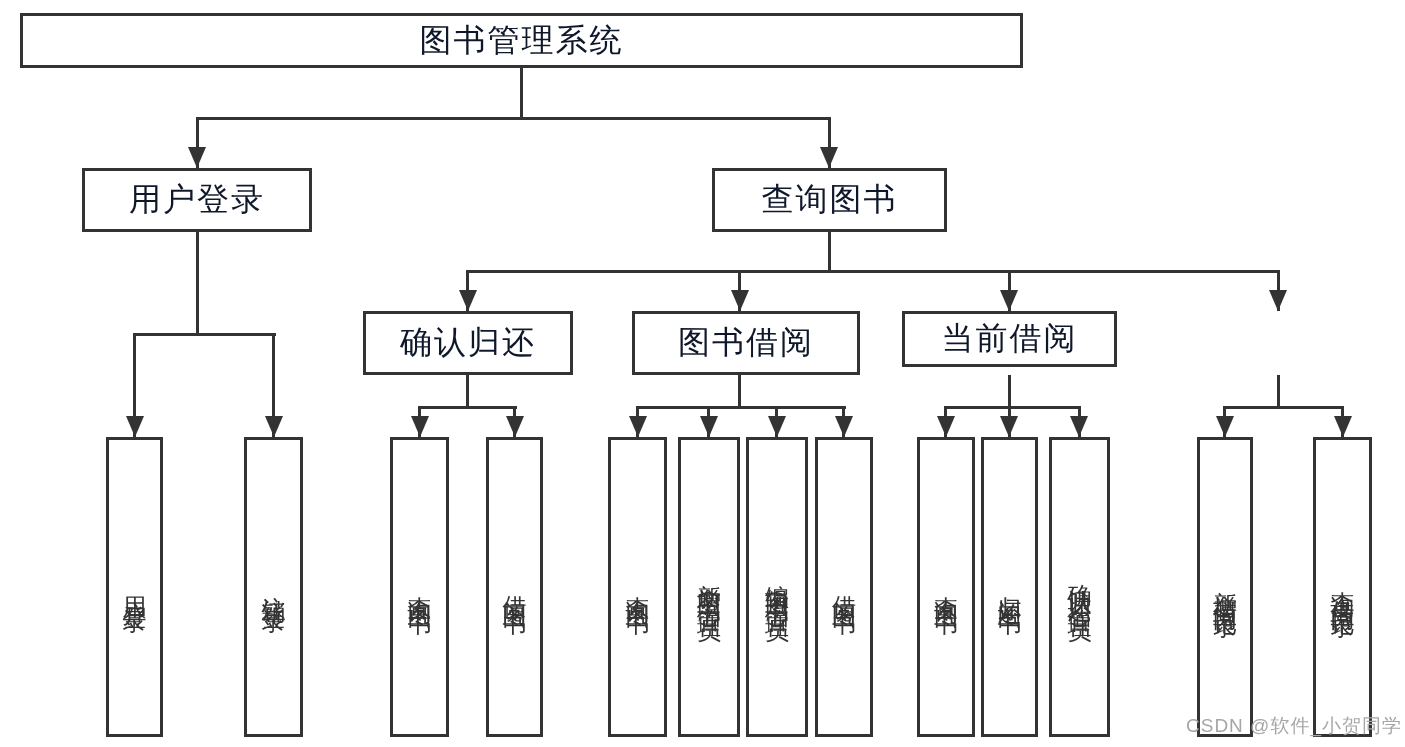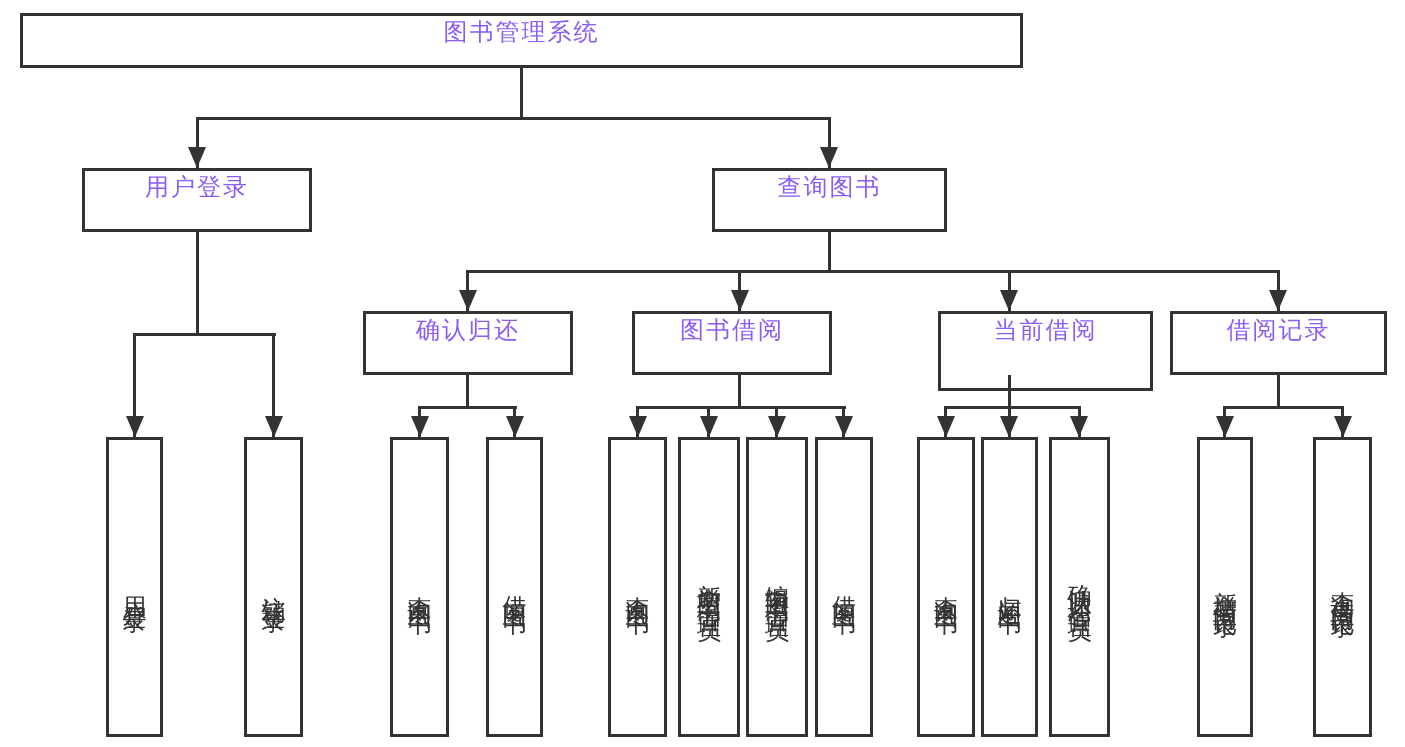--- a/index.html
+++ b/index.html
@@ -5,22 +5,22 @@
   html,body{margin:0;padding:0;}
   body{
     width:1405px;height:747px;background:#ffffff;
     font-family:"Liberation Sans","DejaVu Sans",sans-serif;
     color:#333333;
   }
   .stage{position:relative;width:1405px;height:747px;overflow:hidden;background:#ffffff;}
   .node{
     position:absolute;box-sizing:border-box;
     border:3px solid #333333;background:#ffffff;
-    display:flex;justify-content:center;
-    font-size:24px;letter-spacing:2px;color:#8b5cf6;
+    display:flex;align-items:center;justify-content:center;
+    font-size:32px;letter-spacing:2px;color:#0f172a;
   }
   .vnode{
     position:absolute;box-sizing:border-box;
     border:3px solid #333333;background:#ffffff;
     display:flex;align-items:center;justify-content:center;
   }
   .vnode span{
     writing-mode:vertical-rl;text-orientation:upright;
     font-size:24px;letter-spacing:5px;line-height:1;color:#333333;
   }
@@ -49,31 +49,28 @@
   </div>
 
   <div class="node" style="left:712px;top:168px;width:235px;height:64px;">
     <span>查询图书</span>
   </div>
 
   <div class="node" style="left:363px;top:311px;width:210px;height:64px;">
     <span>确认归还</span>
   </div>
 
-  <div class="node" style="left:632px;top:311px;width:200px;height:64px;">
+  <div class="node" style="left:632px;top:311px;width:228px;height:64px;">
     <span>图书借阅</span>
   </div>
 
-  <div class="node" style="left:938px;top:311px;width:215px;height:80px;">
+  <div class="node" style="left:902px;top:311px;width:215px;height:56px;">
     <span>当前借阅</span>
   </div>
 
-  <div class="node" style="left:1170px;top:311px;width:217px;height:64px;">
-    <span>借阅记录</span>
-  </div>
 
   <div class="vnode" style="left:106px;top:437px;width:57px;height:300px;">
     <span>用户登录</span>
   </div>
   <div class="vnode" style="left:244px;top:437px;width:59px;height:300px;">
     <span>注销登录</span>
   </div>
 
   <div class="vnode" style="left:390px;top:437px;width:59px;height:300px;">
     <span>查询图书</span>
@@ -164,14 +161,15 @@
   <div class="ln" style="left:1078px;top:406px;width:3px;height:31px;"></div>
   <div class="arrow" style="left:1070px;top:416px;"></div>
 
   <div class="ln" style="left:1277px;top:375px;width:3px;height:33px;"></div>
   <div class="ln" style="left:1223px;top:406px;width:121px;height:3px;"></div>
   <div class="ln" style="left:1223px;top:406px;width:3px;height:31px;"></div>
   <div class="arrow" style="left:1216px;top:416px;"></div>
   <div class="ln" style="left:1341px;top:406px;width:3px;height:31px;"></div>
   <div class="arrow" style="left:1334px;top:416px;"></div>
 
+  <div class="watermark">CSDN @软件_小贺同学</div>
 
 </div>
 
 </body></html>

